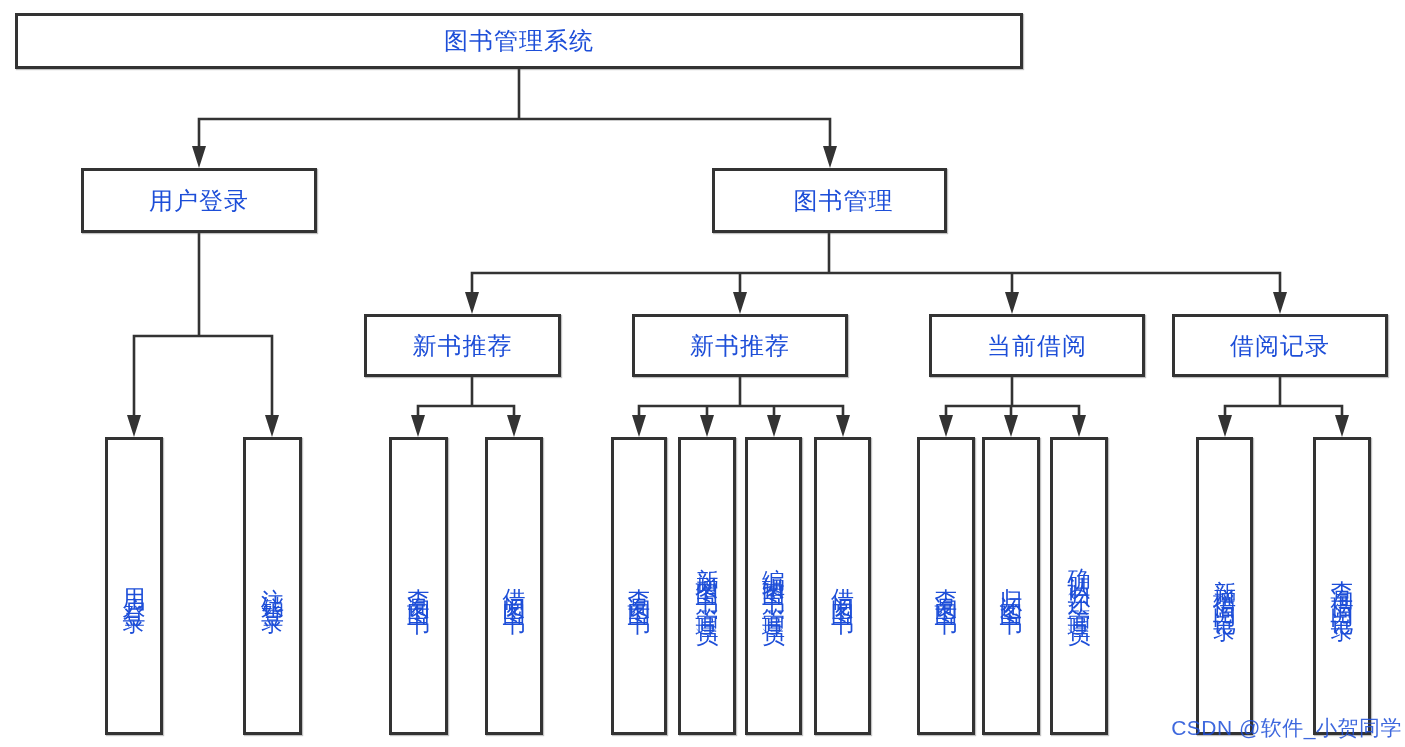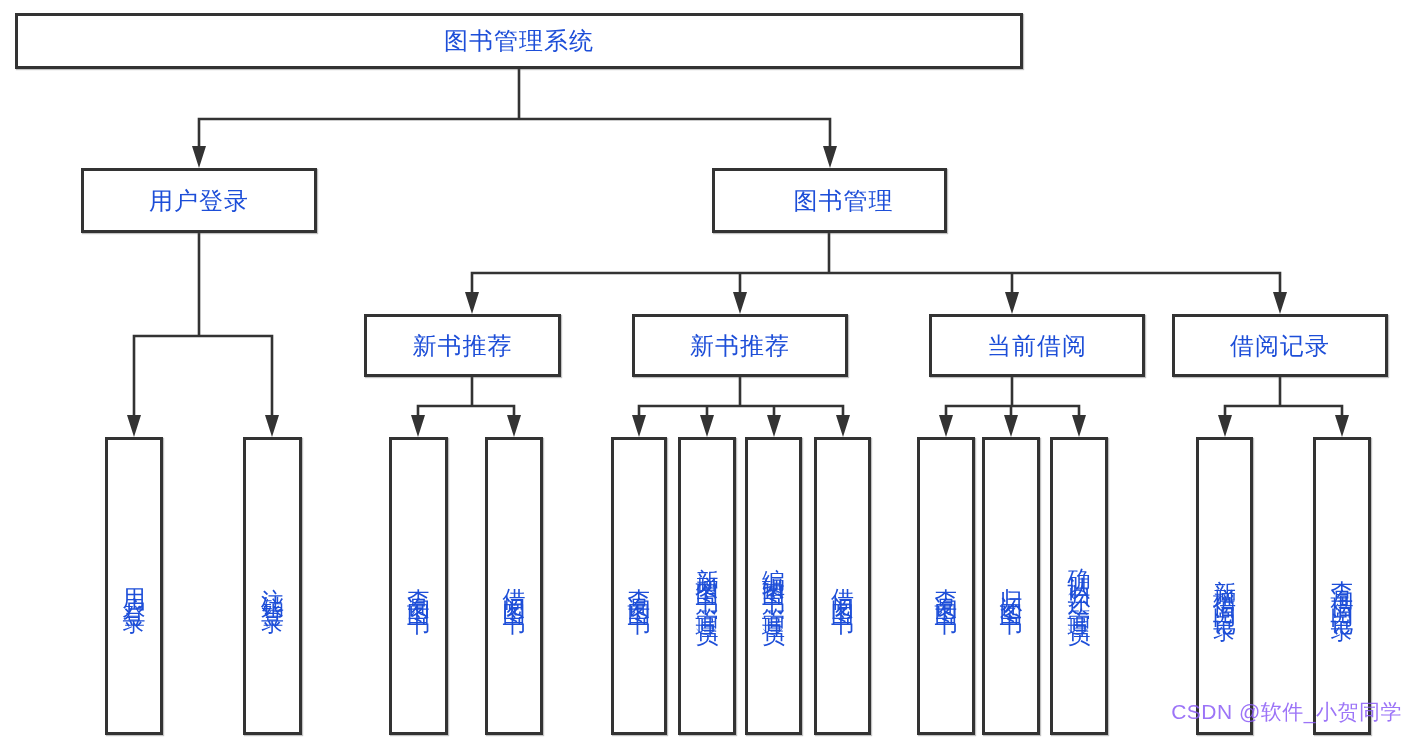--- a/index.html
+++ b/index.html
@@ -62,24 +62,24 @@
   .l-c3 { left: 745px;  width: 57px; }
   .l-c4 { left: 814px;  width: 57px; }
   .l-d1 { left: 917px;  width: 58px; }
   .l-d2 { left: 982px;  width: 58px; }
   .l-d3 { left: 1050px; width: 58px; }
   .l-e1 { left: 1196px; width: 57px; }
   .l-e2 { left: 1313px; width: 58px; }
   .watermark {
     position: absolute;
     right: 3px;
-    bottom: 21px;
+    bottom: 5px;
     font-size: 21px;
     letter-spacing: 0.5px;
-    color: #8b5cf6;
+    color: #1d4ed8;
     opacity: 0.85;
     z-index: 2;
     white-space: nowrap;
   }
 </style>
 </head>
 <body>
 
 <div class="stage">
 

